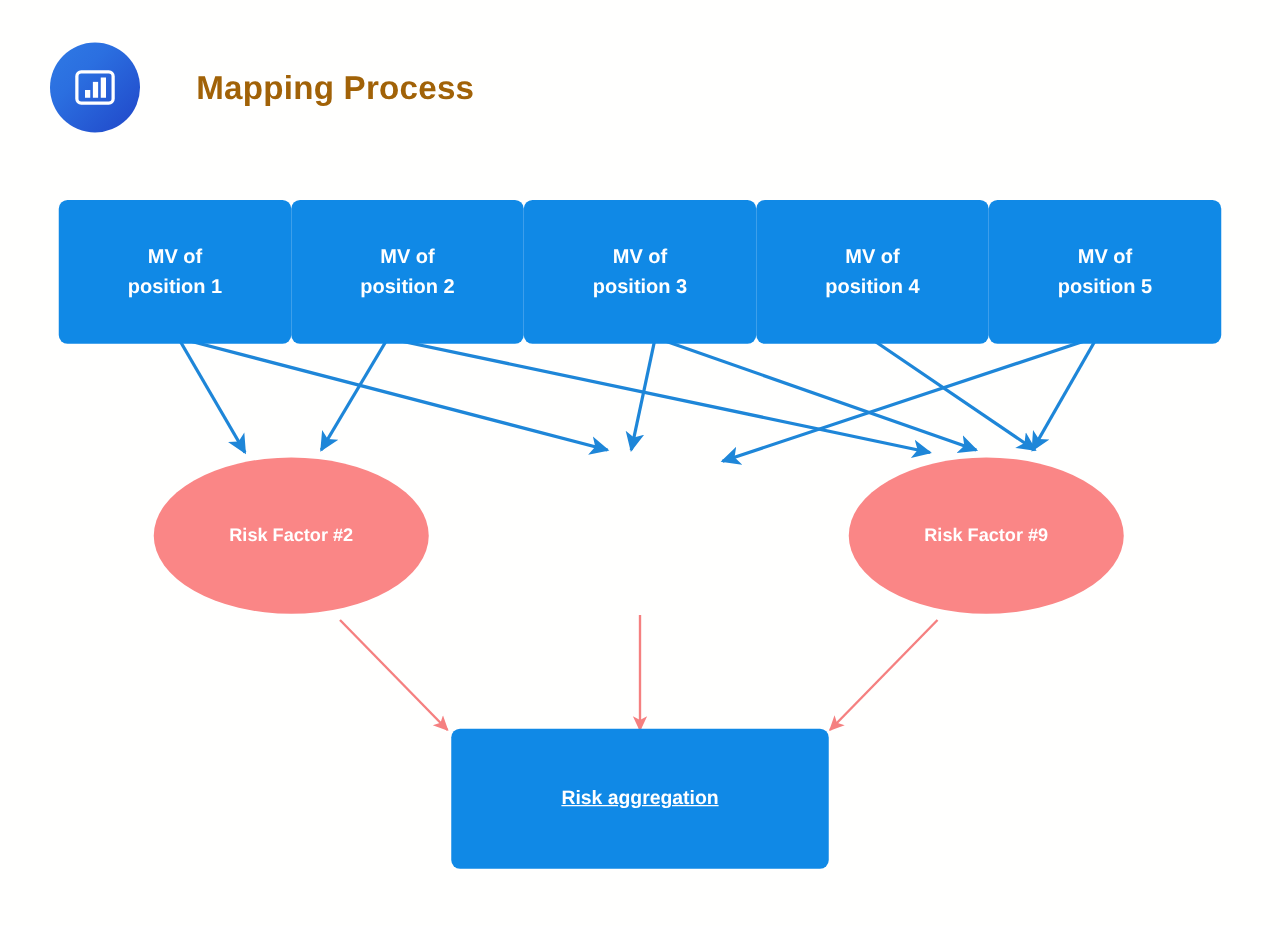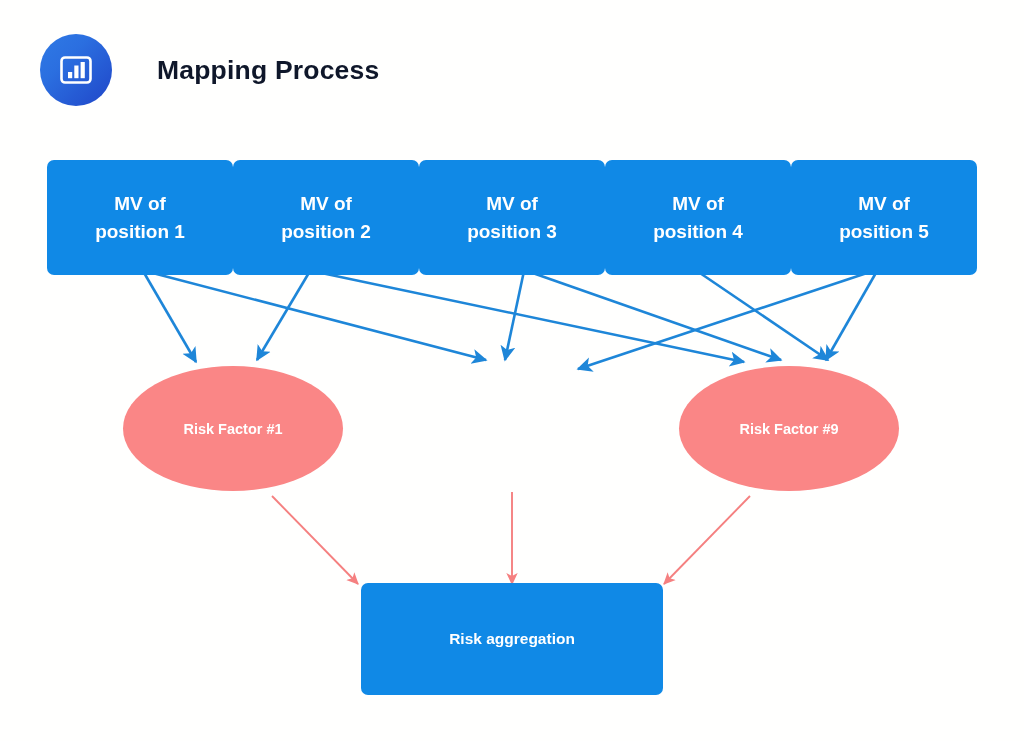--- a/index.html
+++ b/index.html
@@ -34,21 +34,21 @@
     display: flex;
     align-items: center;
     justify-content: center;
     flex: 0 0 auto;
   }
   .logo-circle svg { display: block; }
   .app-title {
     margin-left: 45px;
     font-size: 26.5px;
     font-weight: bold;
-    color: #0f172a;
+    color: #a16207;
     letter-spacing: 0.2px;
     white-space: nowrap;
   }
 
   
   #edges {
     position: absolute;
     left: 0;
     top: 0;
     width: 1024px;
@@ -66,21 +66,21 @@
     font-weight: bold;
     box-sizing: border-box;
     z-index: 3;
   }
   .mv-box {
     width: 186px;
     height: 115px;
     top: 160px;
     background: #1089e6;
     border-radius: 7px;
-    font-size: 19px;
+    font-size: 16px;
     line-height: 1.45;
   }
   .mv-box .lbl { white-space: pre-line; }
 
   .rf-ellipse {
     width: 220px;
     height: 125px;
     top: 366px;
     background: #fa8686;
     border-radius: 50%;
@@ -88,20 +88,21 @@
   }
 
   .agg-box {
     left: 361px;
     top: 583px;
     width: 302px;
     height: 112px;
     background: #1089e6;
     border-radius: 7px;
     font-size: 15.5px;
+    text-decoration: underline;
   }
 </style>
 </head>
 <body>
 
 <div id="canvas">
 
   <div class="header">
     <div class="logo-circle">
       <span>
@@ -158,21 +159,21 @@
   <div class="node mv-box" style="left:605px">
     <span class="lbl">MV of
 position 4</span>
   </div>
   <div class="node mv-box" style="left:791px">
     <span class="lbl">MV of
 position 5</span>
   </div>
 
   <div class="node rf-ellipse" style="left:123px">
-    <span>Risk Factor #1</span>
+    <span>Risk Factor #2</span>
   </div>
   <div class="node rf-ellipse" style="left:679px">
     <span>Risk Factor #9</span>
   </div>
 
   <div class="node agg-box">
     <span>Risk aggregation</span>
   </div>
 
 </div>

